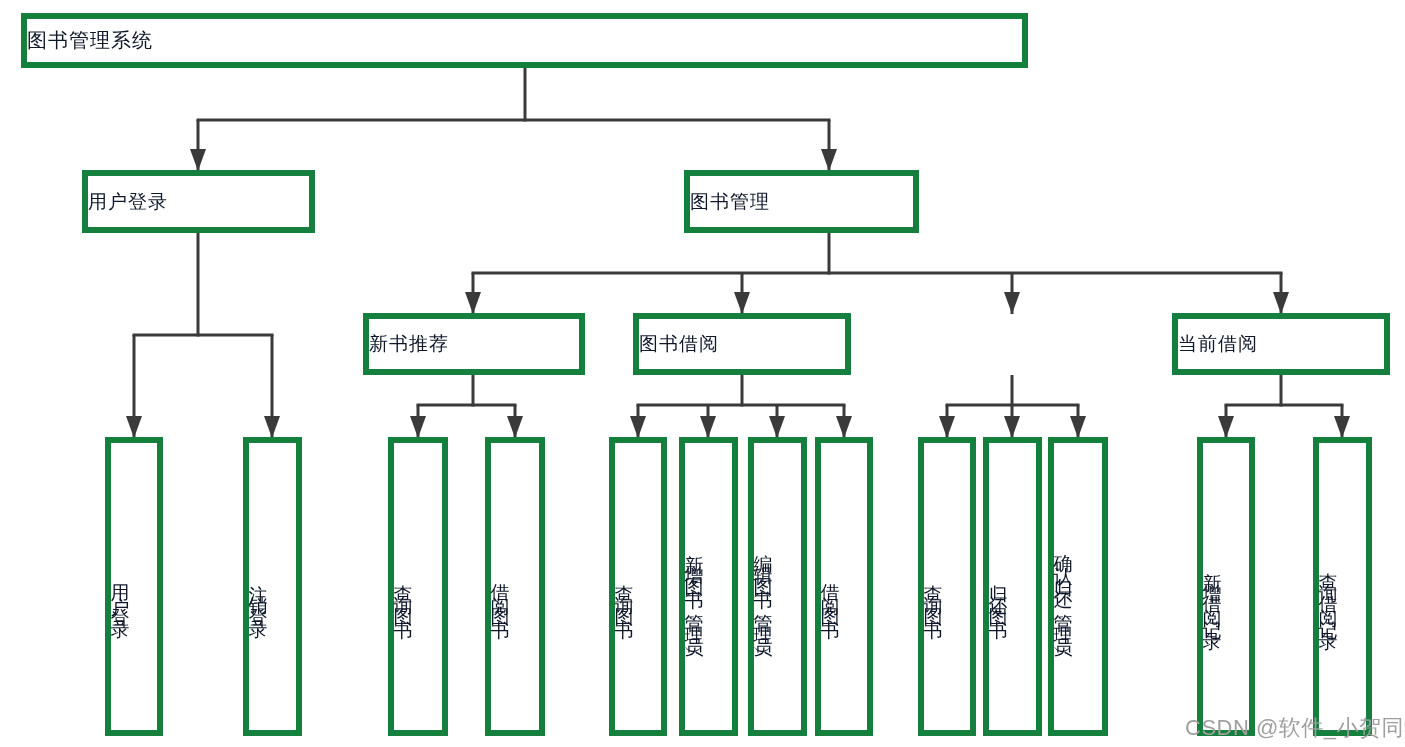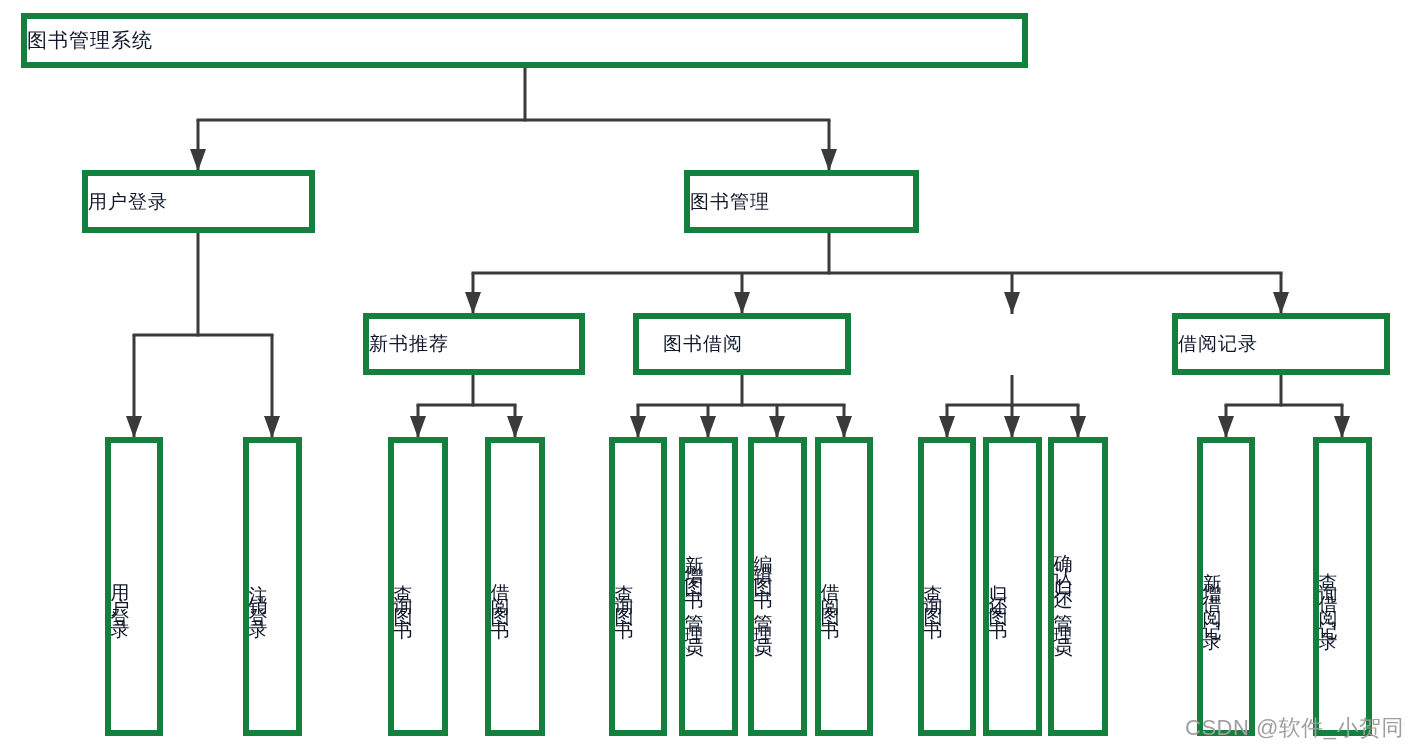--- a/index.html
+++ b/index.html
@@ -112,25 +112,25 @@
   <div class="box h" style="left:82px; top:170px; width:233px; height:63px;">
     <span>用户登录</span>
   </div>
   <div class="box h" style="left:684px; top:170px; width:235px; height:63px;">
     <span>图书管理</span>
   </div>
 
   <div class="box h" style="left:363px; top:313px; width:222px; height:62px;">
     <span>新书推荐</span>
   </div>
-  <div class="box h" style="left:633px; top:313px; width:218px; height:62px;padding-left:24px;">
+  <div class="box h" style="left:633px; top:313px; width:218px; height:62px;">
     <span>图书借阅</span>
   </div>
   <div class="box h" style="left:1172px; top:313px; width:218px; height:62px;">
-    <span>借阅记录</span>
+    <span>当前借阅</span>
   </div>
 
   <div class="box v" style="left:105px; top:437px; width:58px; height:299px;">
     <span>用户登录</span>
   </div>
   <div class="box v" style="left:243px; top:437px; width:59px; height:299px;">
     <span>注销登录</span>
   </div>
 
   <div class="box v" style="left:388px; top:437px; width:60px; height:299px;">

